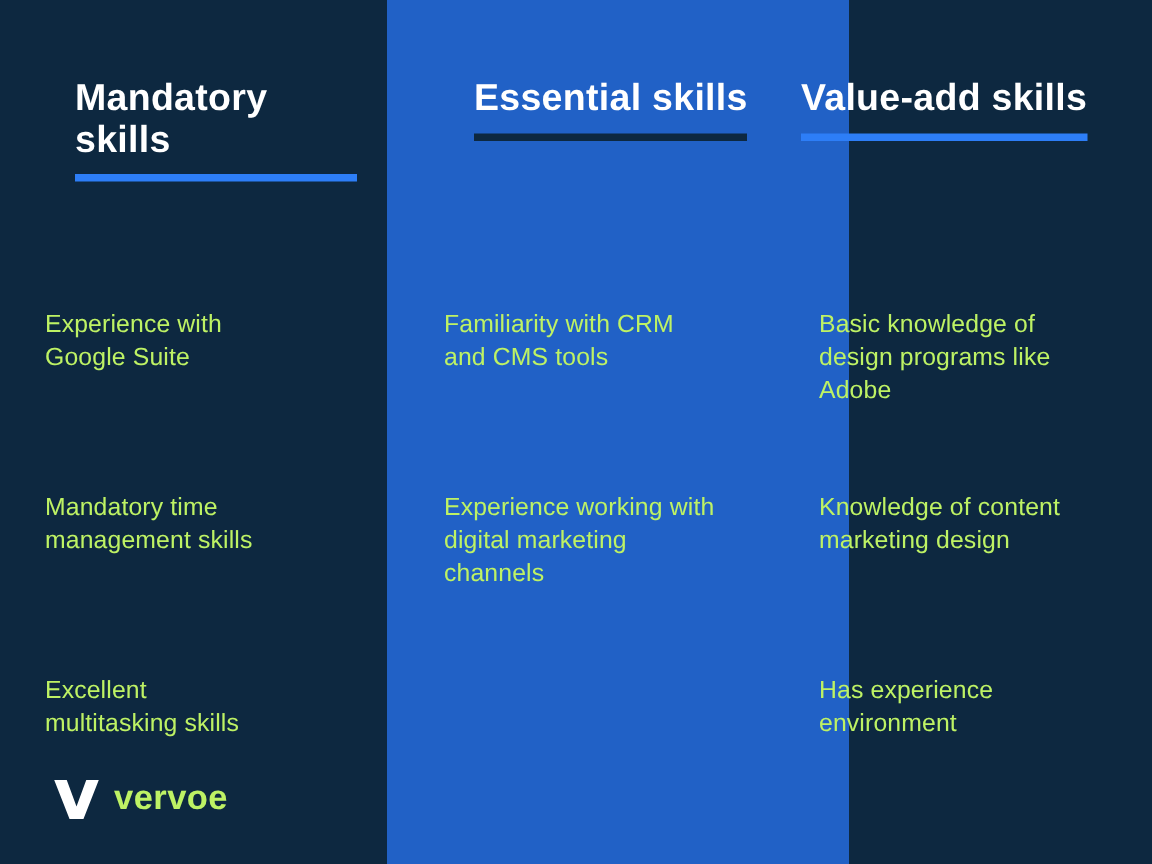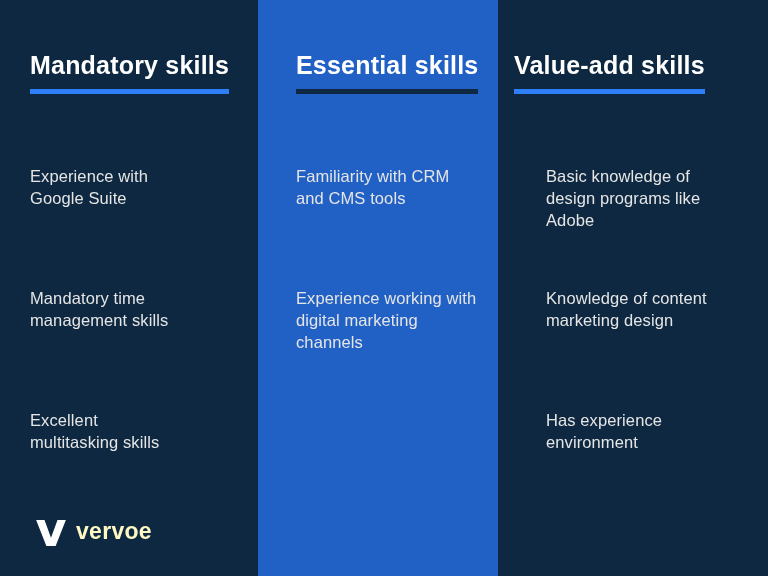--- a/index.html
+++ b/index.html
@@ -20,55 +20,57 @@
   }
 
   .column {
     position: absolute;
     top: 0;
     height: 576px;
     width: 256px;
   }
 
   .column.col-0 { left: 0;   padding-left: 30px; padding-right: 18px; }
-  .column.col-1 { left: 258px; width: 240px; padding-left: 38px; padding-right: 14px; background: #2161c6; }
+  .column.col-1 { left: 258px; width: 308px; padding-left: 38px; padding-right: 14px; background: #2161c6; }
   .column.col-2 { left: 514px; width: 304px; padding-right: 14px; }
 
   .col-title {
     display: inline-block;
     margin-top: 52px;
     font-size: 25px;
     font-weight: 700;
     letter-spacing: 0.2px;
     color: #ffffff;
     padding-bottom: 9px;
     border-bottom: 5px solid #2d7ef7;
     line-height: 1.1;
+    margin-left: 20px;
   }
 
   .column.col-1 .col-title {
     border-bottom-color: #0d2840;
   }
 
   .items {
     position: absolute;
     left: 0;
     top: 0;
     width: 100%;
     height: 100%;
   }
 
   .skill-item {
     position: absolute;
     font-size: 16.5px;
     line-height: 1.32;
     font-weight: 400;
-    color: #e5e5e5;
+    color: #bef264;
     white-space: pre-line;
     letter-spacing: 0.1px;
+    margin-top: 40px;
   }
 
   .column.col-0 .skill-item { left: 30px; right: 16px; }
   .column.col-1 .skill-item { left: 38px; right: 10px; }
   .column.col-2 .skill-item { left: 32px; right: 10px; }
 
   .skill-item.row-0 { top: 166px; }
   .skill-item.row-1 { top: 288px; }
   .skill-item.row-2 { top: 410px; }
 
@@ -84,21 +86,21 @@
   .logo-icon {
     display: inline-flex;
     width: 30px;
     height: 26px;
   }
 
   .logo-text {
     font-size: 23px;
     font-weight: 700;
     letter-spacing: 0.3px;
-    color: #fef9c3;
+    color: #bef264;
     line-height: 1;
     padding-bottom: 3px;
   }
 </style>
 </head>
 <body>
 
 <div class="canvas">
 
   <div class="column col-0">

